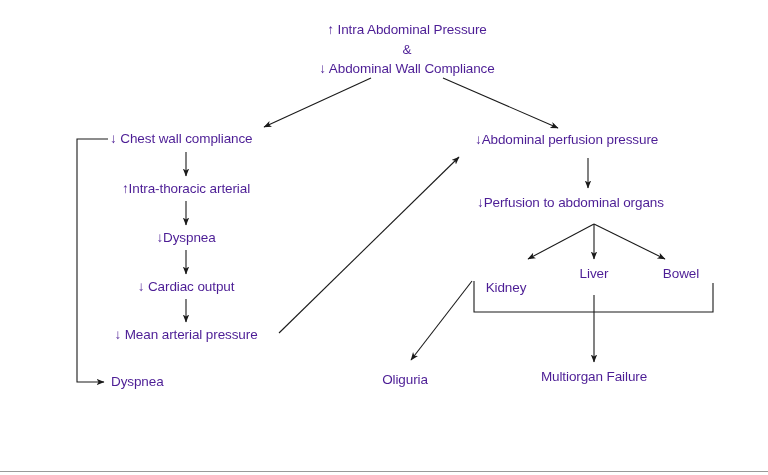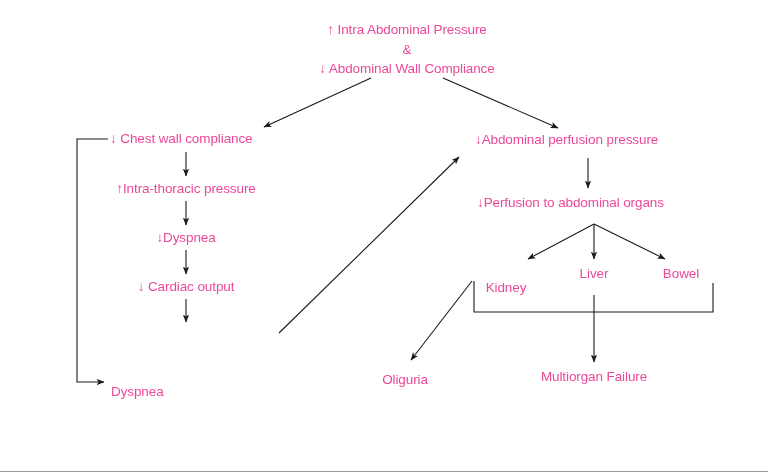--- a/index.html
+++ b/index.html
@@ -21,21 +21,21 @@
     left: 0;
     top: 0;
     width: 768px;
     height: 410px;
   }
   .node {
     position: absolute;
     font-family: "Liberation Sans", sans-serif;
     font-size: 13.5px;
     line-height: 1.28;
-    color: #ec4899;
+    color: #4c1d95;
     white-space: nowrap;
     letter-spacing: -0.1px;
   }
   .node.center {
     text-align: center;
     transform: translateX(-50%);
   }
   .node.left {
     text-align: left;
   }
@@ -105,28 +105,29 @@
   </svg>
 
   <div class="node top-node" style="left:407px; top:20px;">
     <div>↑ Intra Abdominal Pressure</div>
     <div>&amp;</div>
     <div>↓ Abdominal Wall Compliance</div>
   </div>
 
   <div class="node left" style="left:110px; top:130px;">↓ Chest wall compliance</div>
 
-  <div class="node center" style="left:186px; top:180px;">↑Intra-thoracic pressure</div>
+  <div class="node center" style="left:186px; top:180px;">↑Intra-thoracic arterial</div>
 
   <div class="node center" style="left:186px; top:229px;">↓Dyspnea</div>
 
   <div class="node center" style="left:186px; top:278px;">↓ Cardiac output</div>
 
+  <div class="node center" style="left:186px; top:326px;">↓ Mean arterial pressure</div>
 
-  <div class="node left" style="left:111px; top:373px;margin-top:10px;">Dyspnea</div>
+  <div class="node left" style="left:111px; top:373px;">Dyspnea</div>
 
   <div class="node left" style="left:475px; top:131px;">↓Abdominal perfusion pressure</div>
 
   <div class="node left" style="left:477px; top:194px;">↓Perfusion to abdominal organs</div>
 
   <div class="node center" style="left:506px; top:279px;">Kidney</div>
 
   <div class="node center" style="left:594px; top:265px;">Liver</div>
 
   <div class="node center" style="left:681px; top:265px;">Bowel</div>

